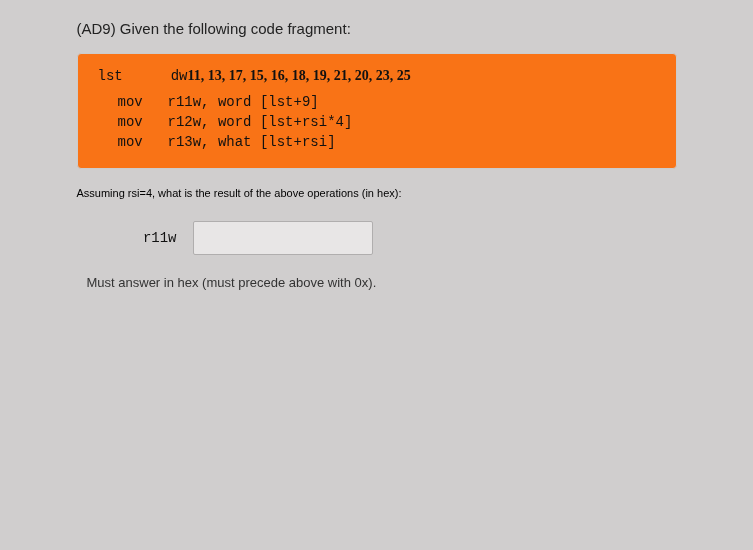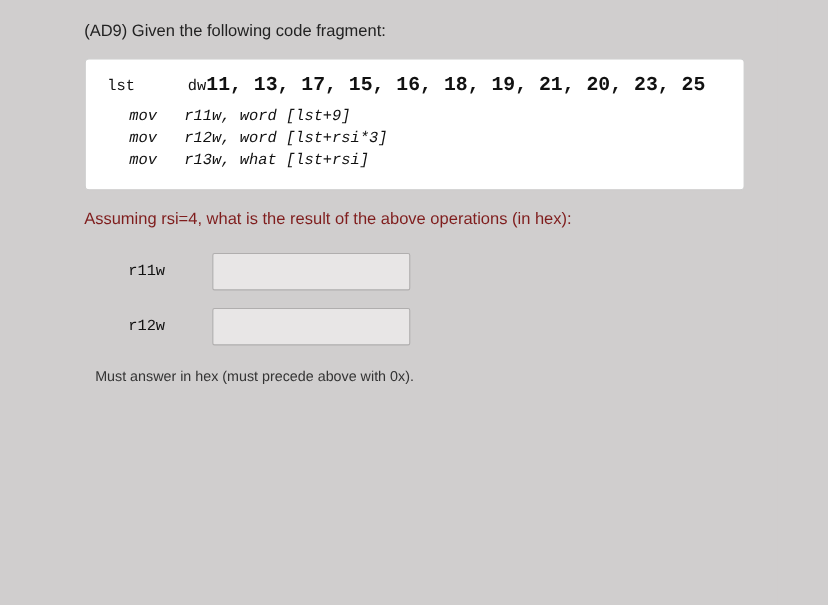--- a/index.html
+++ b/index.html
@@ -27,21 +27,21 @@
     }
 
     .question-title {
       font-size: 15px;
       color: #222;
       margin-bottom: 16px;
       font-family: Arial, sans-serif;
     }
 
     .code-box {
-      background-color: #ffffff;
+      background-color: #f97316;
       border: 1px solid #ccc;
       border-radius: 4px;
       padding: 14px 20px;
       margin-bottom: 18px;
       font-family: 'Courier New', Courier, monospace;
       font-size: 14px;
     }
 
     .code-line-dw {
       display: flex;
@@ -60,53 +60,52 @@
 
     .code-label-dw {
       font-family: 'Courier New', Courier, monospace;
       font-size: 14px;
       min-width: 40px;
       color: #111;
       text-align: right;
     }
 
     .code-values {
-      font-family: Liberation Mono, monospace;
-      font-size: 18px;
+      font-family: Liberation Serif, serif;
+      font-size: 14px;
       font-weight: bold;
       color: #111;
     }
 
     .code-instructions {
       padding-left: 20px;
     }
 
     .code-instr-line {
       display: flex;
       align-items: flex-end;
       margin-bottom: 4px;
-      font-style: italic;
     }
 
     .instr-mov {
       font-family: 'Courier New', Courier, monospace;
       font-size: 14px;
       min-width: 50px;
       color: #111;
     }
 
     .instr-operand {
       font-family: 'Courier New', Courier, monospace;
       font-size: 14px;
       color: #111;
     }
 
     .question-text {
-      font-size: 15px;
-      color: #7f1d1d;
+      font-size: 11px;
+      color: #000000;
       margin-bottom: 22px;
     }
 
     .answer-section {
       display: flex;
       flex-direction: column;
       gap: 16px;
       padding-left: 40px;
       margin-bottom: 20px;
     }
@@ -115,20 +114,21 @@
       display: flex;
       align-items: center;
       gap: 16px;
     }
 
     .answer-label {
       font-family: 'Courier New', Courier, monospace;
       font-size: 14px;
       color: #111;
       min-width: 60px;
+      text-align: right;
     }
 
     .answer-input {
       width: 180px;
       height: 34px;
       background-color: #e8e6e6;
       border: 1px solid #b0aeae;
       border-radius: 2px;
       font-size: 14px;
       font-family: Arial, sans-serif;
@@ -155,37 +155,33 @@
       <span class="code-label-dw">dw</span>
       <span class="code-values">11, 13, 17, 15, 16, 18, 19, 21, 20, 23, 25</span>
     </div>
     <div class="code-instructions">
       <div class="code-instr-line">
         <span class="instr-mov">mov</span>
         <span class="instr-operand">r11w, word [lst+9]</span>
       </div>
       <div class="code-instr-line">
         <span class="instr-mov">mov</span>
-        <span class="instr-operand">r12w, word [lst+rsi*3]</span>
+        <span class="instr-operand">r12w, word [lst+rsi*4]</span>
       </div>
       <div class="code-instr-line">
         <span class="instr-mov">mov</span>
         <span class="instr-operand">r13w, what [lst+rsi]</span>
       </div>
     </div>
   </div>
 
   <div class="question-text">Assuming rsi=4, what is the result of the above operations (in hex):</div>
 
   <div class="answer-section">
     <div class="answer-row">
       <span class="answer-label">r11w</span>
       <input class="answer-input" type="text" style="">
     </div>
-    <div class="answer-row">
-      <span class="answer-label">r12w</span>
-      <input class="answer-input" type="text" style="">
-    </div>
   </div>
 
   <div class="note-text">Must answer in hex (must precede above with 0x).</div>
 
 </div>
 
 </body></html>

